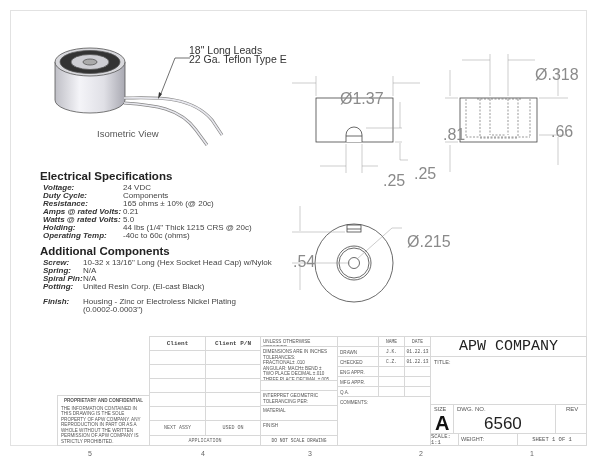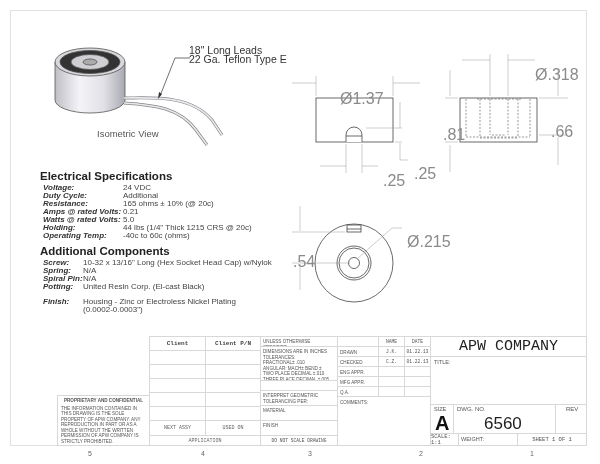--- a/index.html
+++ b/index.html
@@ -128,21 +128,21 @@
 <div class="dimtxt" style="left:414px;top:153px;">.25</div>
 <div class="dimtxt" style="left:535px;top:54px;">Ø.318</div>
 <div class="dimtxt" style="left:443px;top:114px;">.81</div>
 <div class="dimtxt" style="left:551px;top:111px;">.66</div>
 <div class="dimtxt" style="left:407px;top:221px;">Ø.215</div>
 <div class="dimtxt" style="left:293px;top:241px;">.54</div>
 
 <div class="spec-h" style="left:40px;top:170px;">Electrical Specifications</div>
 <div>
   <div class="spec-row" style="left:43px;top:184px;"><span class="k" style="width:80px">Voltage:</span><span>24 VDC</span></div>
-  <div class="spec-row" style="left:43px;top:192px;"><span class="k" style="width:80px">Duty Cycle:</span><span>Additional</span></div>
+  <div class="spec-row" style="left:43px;top:192px;"><span class="k" style="width:80px">Duty Cycle:</span><span>Components</span></div>
   <div class="spec-row" style="left:43px;top:200px;"><span class="k" style="width:80px">Resistance:</span><span>165 ohms ± 10% (@ 20c)</span></div>
   <div class="spec-row" style="left:43px;top:208px;"><span class="k" style="width:80px">Amps @ rated Volts:</span><span>0.21</span></div>
   <div class="spec-row" style="left:43px;top:216px;"><span class="k" style="width:80px">Watts @ rated Volts:</span><span>5.0</span></div>
   <div class="spec-row" style="left:43px;top:224px;"><span class="k" style="width:80px">Holding:</span><span>44 lbs (1/4" Thick 1215 CRS @ 20c)</span></div>
   <div class="spec-row" style="left:43px;top:232px;"><span class="k" style="width:80px">Operating Temp:</span><span>-40c to 60c (ohms)</span></div>
 </div>
 
 <div class="spec-h" style="left:40px;top:245px;text-align:right;">Additional Components</div>
 <div>
   <div class="spec-row" style="left:43px;top:259px;"><span class="k" style="width:40px">Screw:</span><span>10-32 x 13/16" Long (Hex Socket Head Cap) w/Nylok</span></div>

